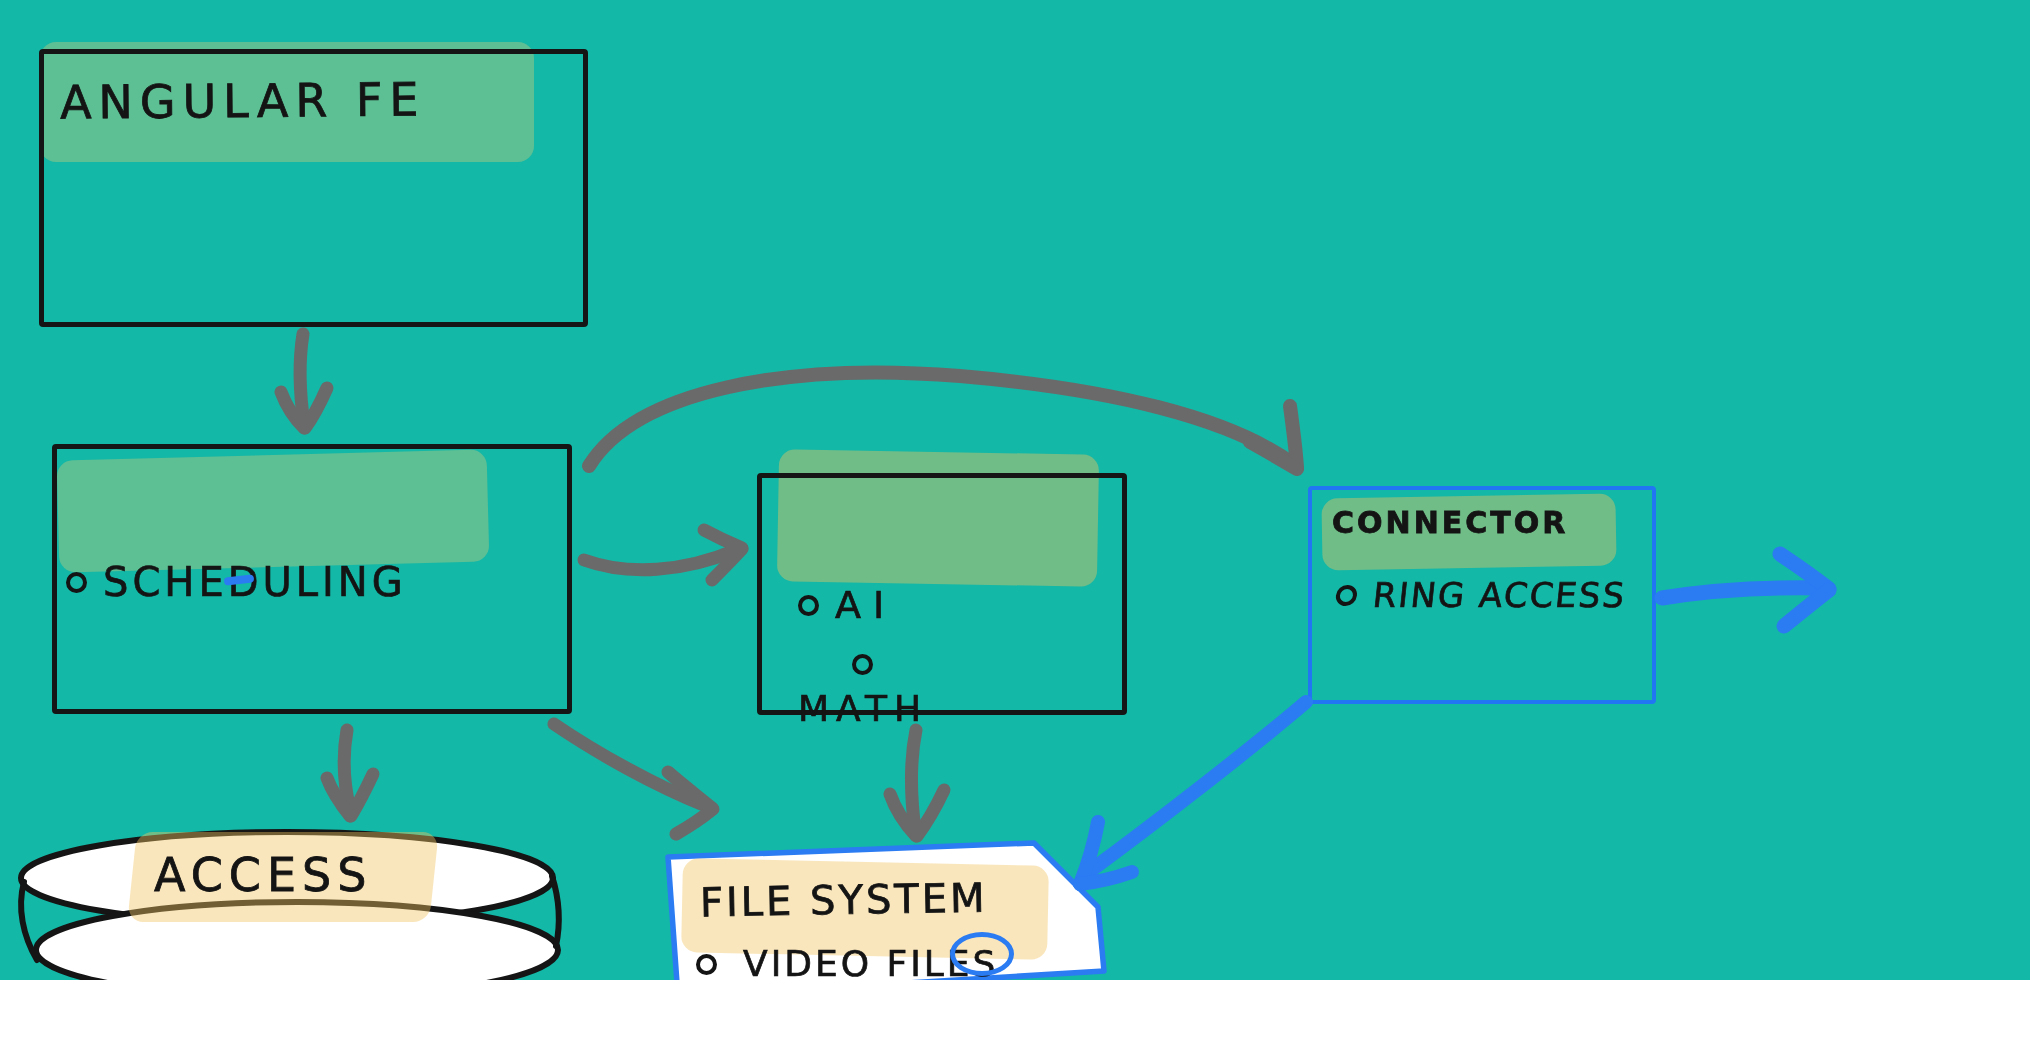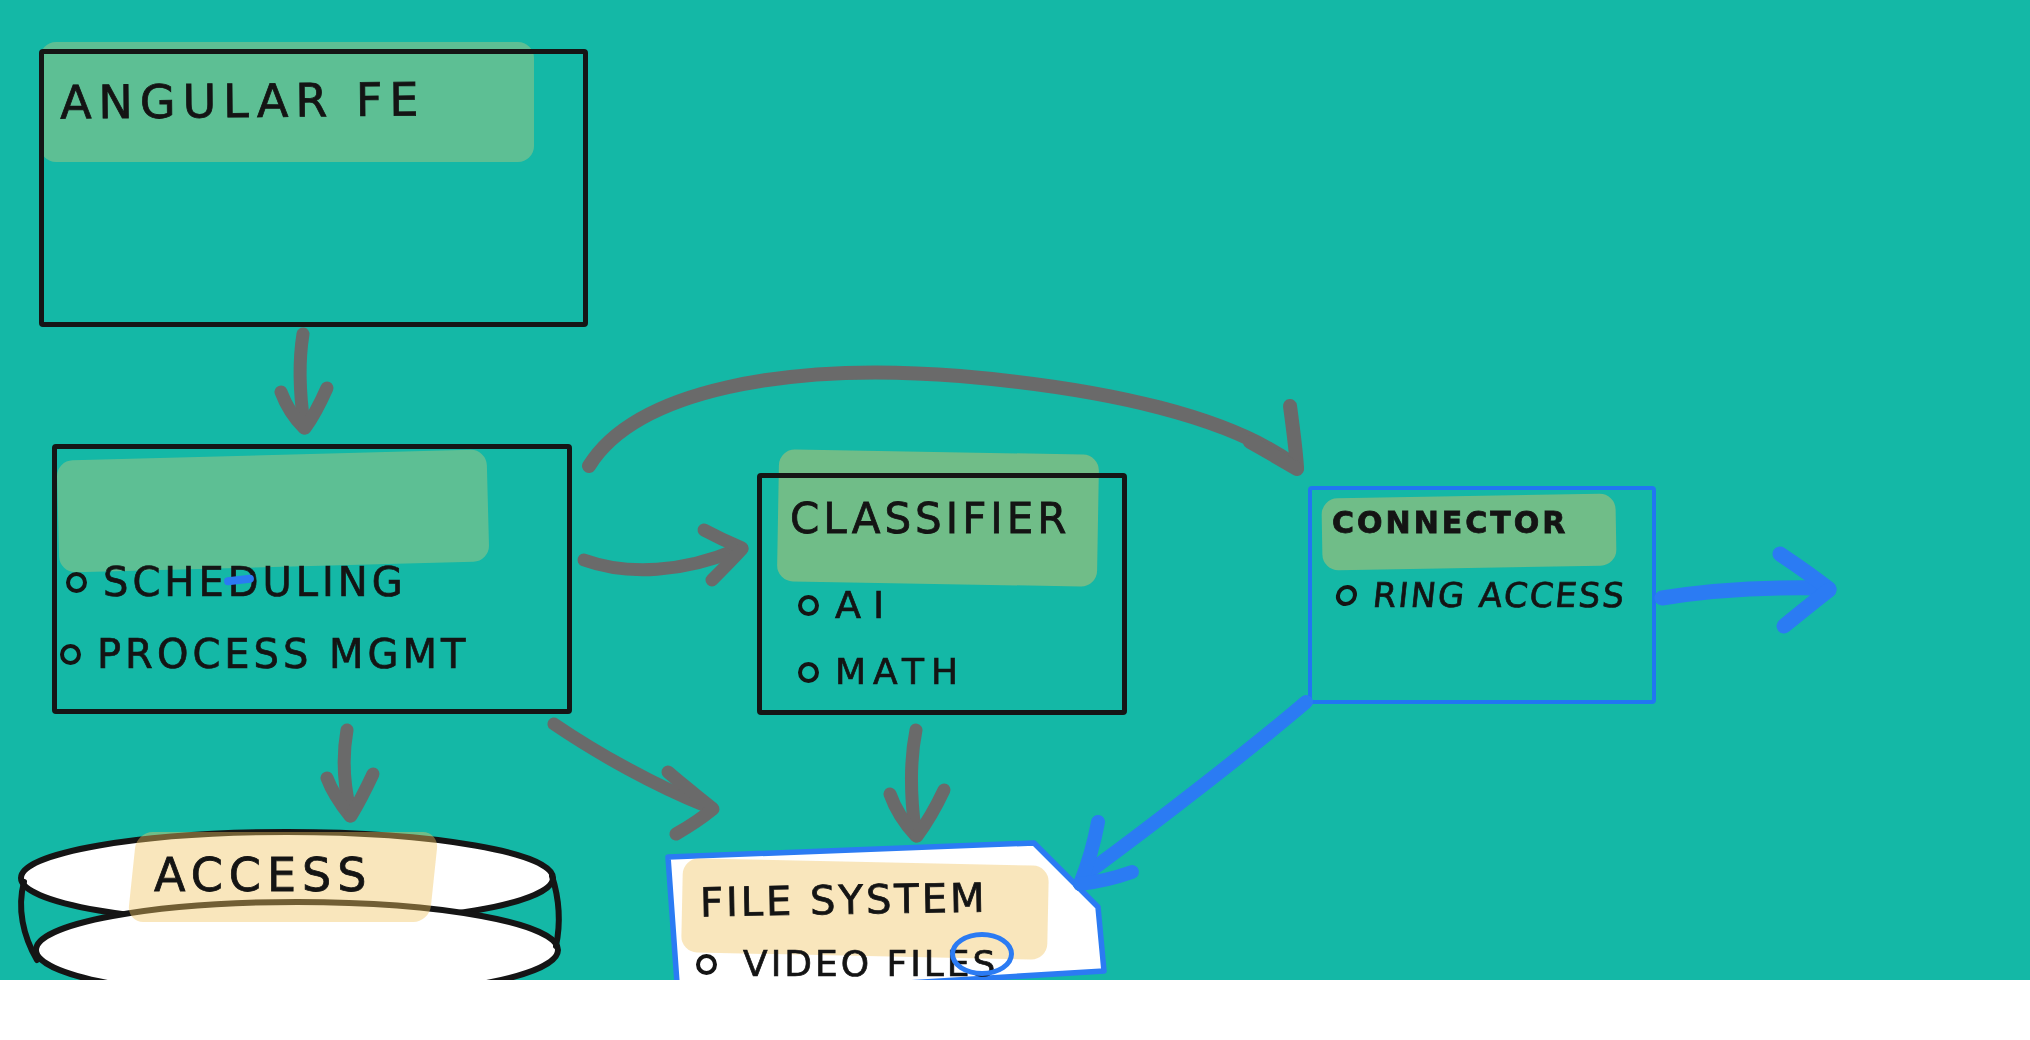--- a/index.html
+++ b/index.html
@@ -87,32 +87,27 @@
   </div>
 
   <div class="layer txt-layer">
 
     <div class="hand title" style="left:60px;top:78px;transform:rotate(-.5deg);">ANGULAR FE</div>
 
     <div class="item-row" style="left:66px;top:562px;">
       <span class="ring-bullet"></span>
       <span class="item-text" style="font-size:40px;">SCHEDULING</span>
     </div>
-    <div class="item-row" style="left:60px;top:634px;">
-      <span class="ring-bullet"></span>
-      <span class="item-text" style="font-size:40px;">PROCESS MGMT</span>
-    </div>
     <div class="blue-tick" style="left:224px;top:576px;"></div>
 
-    <div class="hand title" style="left:790px;top:498px;font-size:42px;letter-spacing:4px;">CLASSIFIER</div>
     <div class="item-row" style="left:798px;top:586px;">
       <span class="ring-bullet"></span>
       <span class="item-text" style="letter-spacing:12px;text-align:right;">AI</span>
     </div>
-    <div class="item-row" style="left:798px;top:654px;">
+    <div class="item-row" style="left:798px;top:654px;flex-direction:column;">
       <span class="ring-bullet"></span>
       <span class="item-text" style="font-size:36px;letter-spacing:7px;">MATH</span>
     </div>
 
     <div class="hand title" style="left:1332px;top:508px;font-size:30px;letter-spacing:3px;font-weight:bold;">CONNECTOR</div>
     <div class="item-row" style="left:1336px;top:578px;transform:skewX(-6deg);">
       <span class="ring-bullet"></span>
       <span class="item-text" style="font-size:34px;letter-spacing:2px;">RING ACCESS</span>
     </div>
 

